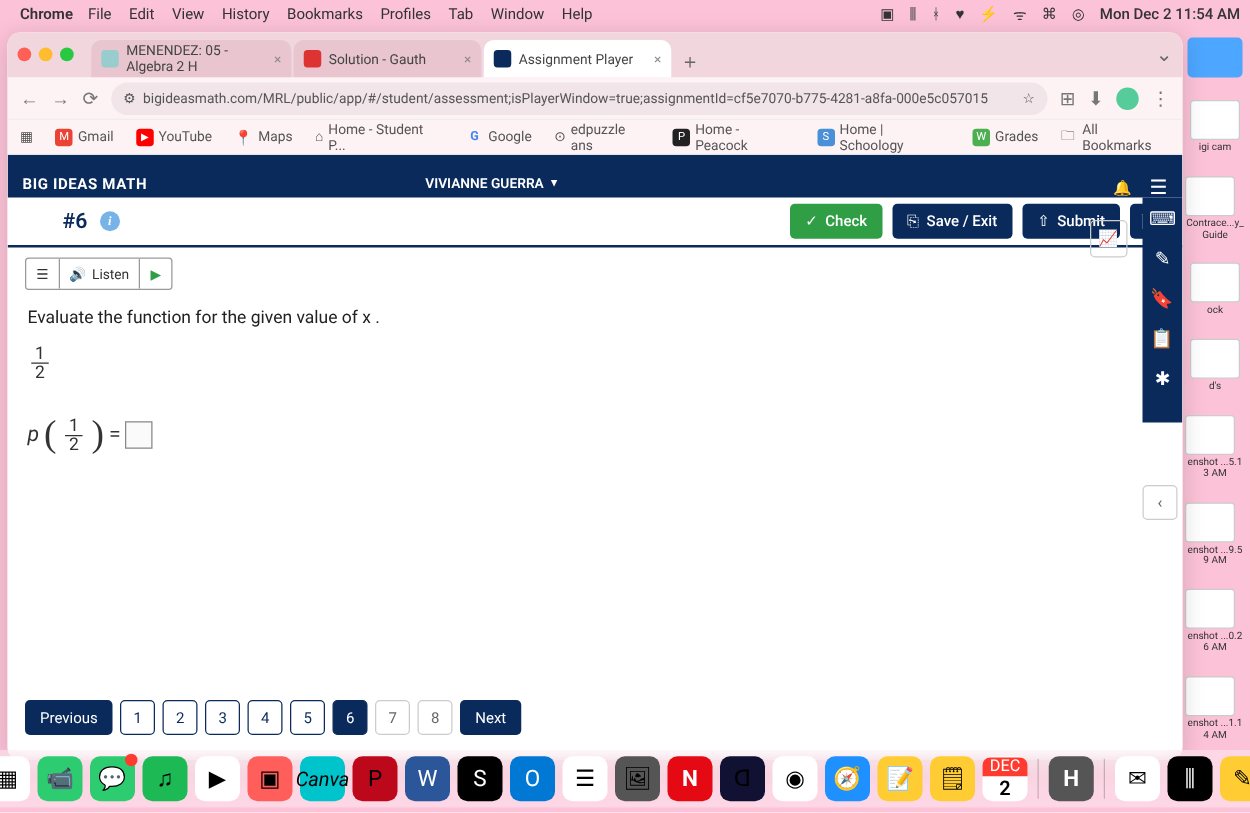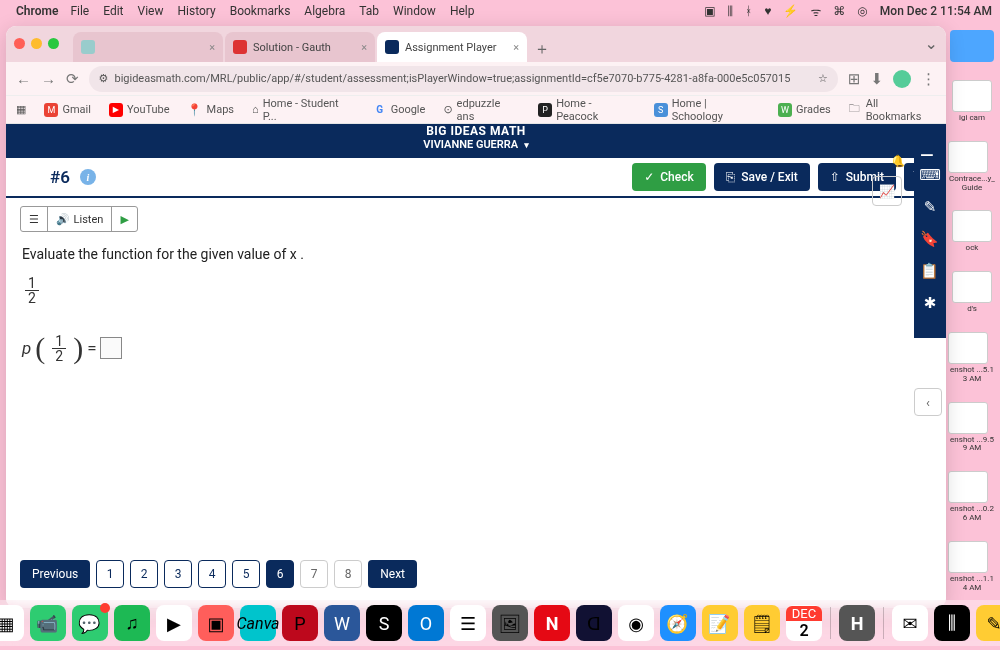--- a/index.html
+++ b/index.html
@@ -37,21 +37,21 @@
 .url { flex:1; height:26px; background:#f1e5e9; border-radius:13px; display:flex; align-items:center; padding:0 10px; font-size:11px; color:#555; gap:6px; }
 .star { margin-left:auto; }
 
 .bmbar { height:28px; background:#fdf2f4; display:flex; align-items:center; padding:0 10px; gap:18px; font-size:11px; color:#555; border-bottom:1px solid #e5e5e5; }
 .bmitem { display:flex; align-items:center; gap:4px; }
 .bmicon { width:14px; height:14px; border-radius:3px; }
 .bmright { margin-left:auto; display:flex; align-items:center; gap:6px; }
 
 
 .page { flex:1; position:relative; background:#fff; overflow:hidden; }
-.hdr { height:34px; background:#0a2a5c; display:flex; align-items:center; padding:0 12px; color:#fff; font-size:12px;flex-direction:column; }
+.hdr { height:34px; background:#0a2a5c; display:flex; align-items:flex-start; padding:16px 12px; color:#fff; font-size:12px; }
 .hdr .brand { font-weight:700; letter-spacing:.5px; }
 .hdr .user { margin:0 auto; display:flex; align-items:center; gap:6px; font-weight:600; font-size:11px; }
 .hdr .dd { font-size:9px; }
 .hdr .right { margin-left:auto; display:flex; align-items:center; gap:14px; }
 .hdr .menu { font-size:16px; }
 
 .qbar { height:40px; display:flex; align-items:center; padding:0 14px 0 44px; border-bottom:2px solid #0a2a5c; }
 .qnum { font-size:17px; color:#0a2a5c; font-weight:600; display:flex; align-items:center; gap:10px; }
 .qnum .info { width:16px; height:16px; border-radius:50%; background:#78b3e8; color:#fff; font-size:10px; display:flex; align-items:center; justify-content:center; font-family:serif; font-style:italic; }
 .qbar .actions { margin-left:auto; display:flex; gap:8px; }
@@ -98,21 +98,21 @@
 <body>
 
 <div class="menubar">
   <span class="apple"></span>
   <span class="app">Chrome</span>
   <span class="mitem">File</span>
   <span class="mitem">Edit</span>
   <span class="mitem">View</span>
   <span class="mitem">History</span>
   <span class="mitem">Bookmarks</span>
-  <span class="mitem">Algebra</span>
+  <span class="mitem">Profiles</span>
   <span class="mitem">Tab</span>
   <span class="mitem">Window</span>
   <span class="mitem">Help</span>
   <div class="status">
     <span>▣</span>
     <span>⫼</span>
     <span>ᚼ</span>
     <span>♥</span>
     <span>⚡</span>
     <span>ᯤ</span>
@@ -162,20 +162,21 @@
 
 <div class="chrome">
   <div class="tabstrip">
     <div class="traffic">
       <div class="tlight tl-r"></div>
       <div class="tlight tl-y"></div>
       <div class="tlight tl-g"></div>
     </div>
     <div class="tab">
         <div class="favicon" style="background:#9cc"></div>
+        <span>MENENDEZ: 05 - Algebra 2 H</span>
         <span class="tclose">×</span>
       </div>
     <div class="tab">
         <div class="favicon" style="background:#d33"></div>
         <span>Solution - Gauth</span>
         <span class="tclose">×</span>
       </div>
     <div class="tab active">
         <div class="favicon" style="background:#0a2a5c"></div>
         <span>Assignment Player</span>

